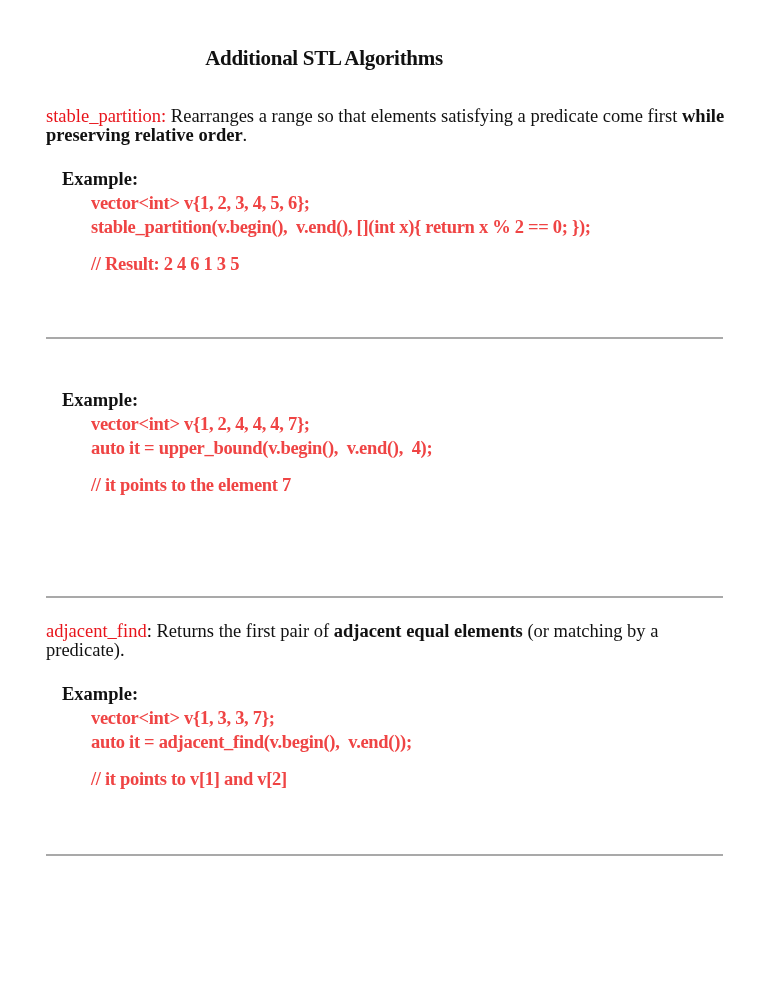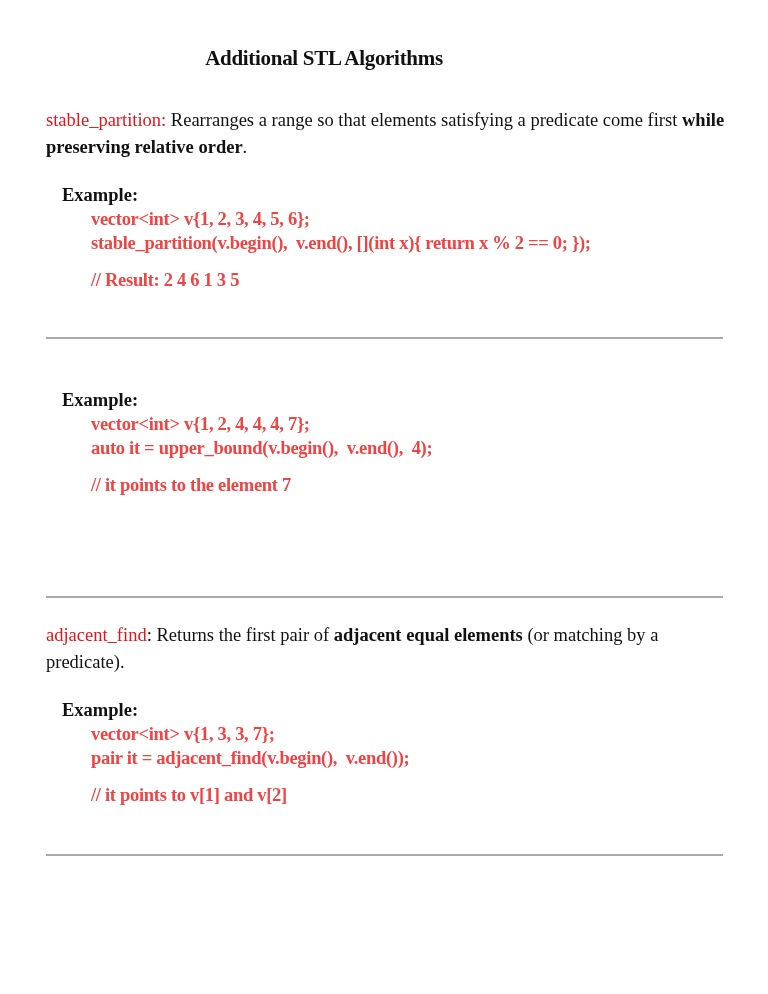--- a/index.html
+++ b/index.html
@@ -1,21 +1,21 @@
 <!DOCTYPE html>
 <html><head>
   <meta charset="utf-8">
   <style>
     html, body { margin: 0; padding: 0; background: #ffffff; }
     body { width: 768px; height: 994px; position: relative; overflow: hidden;
       font-family: "Liberation Serif", "DejaVu Serif", serif; color: #111111; }
     .title { position: absolute; left: 16px; width: 616px; top: 46px; text-align: center;
       font-size: 21px; font-weight: bold; letter-spacing: -0.3px; }
     .section { position: absolute; left: 46px; width: 680px; }
-    .desc { font-size: 18.5px; line-height: 27px; margin: 0; }
+    .desc { font-size: 18.5px; line-height: 19px; margin: 0; }
     .fname { color: #e8141b; }
     .b { font-weight: bold; }
     .example-label { font-size: 18.5px; font-weight: bold; margin-top: 22px; line-height: 24px; margin-left: 16px; }
     .code { margin-left: 45px; color: #ef4444; font-weight: bold; font-size: 18.5px; line-height: 24px; white-space: pre; letter-spacing: -0.3px; }
     .code.result { margin-top: 13px; }
     .divider { position: absolute; left: 46px; width: 677px; height: 2px; background: #a9a9a9; }
   </style>
 </head>
 <body>
 
@@ -39,16 +39,16 @@
   <div class="code result">// it points to the element 7</div>
 </div>
 <div class="divider" style="top:596px;"></div>
 
 <div class="section" style="top:622px;">
   <p class="desc">
     <span class="fname">adjacent_find</span><span>:  Returns the first pair of </span><span class="b">adjacent equal elements</span><span> (or matching by a predicate).</span>
   </p>
   <div class="example-label">Example:</div>
   <div class="code">vector&lt;int&gt; v{1, 3, 3, 7};</div>
-  <div class="code">pair it = adjacent_find(v.begin(),  v.end());</div>
+  <div class="code">auto it = adjacent_find(v.begin(),  v.end());</div>
   <div class="code result">// it points to v[1] and v[2]</div>
 </div>
 <div class="divider" style="top:854px;"></div>
 
 </body></html>

